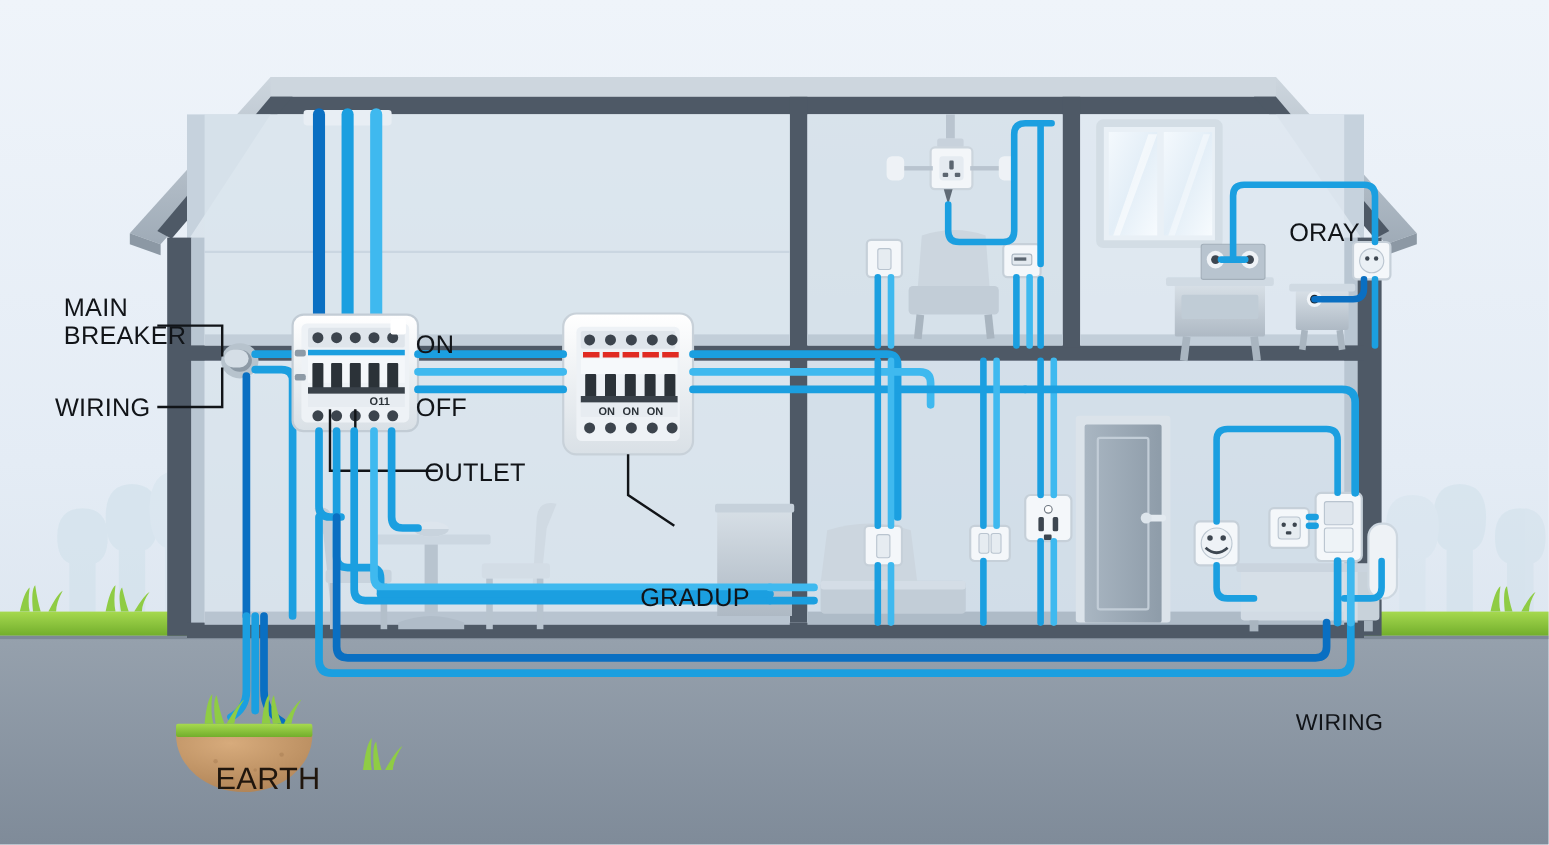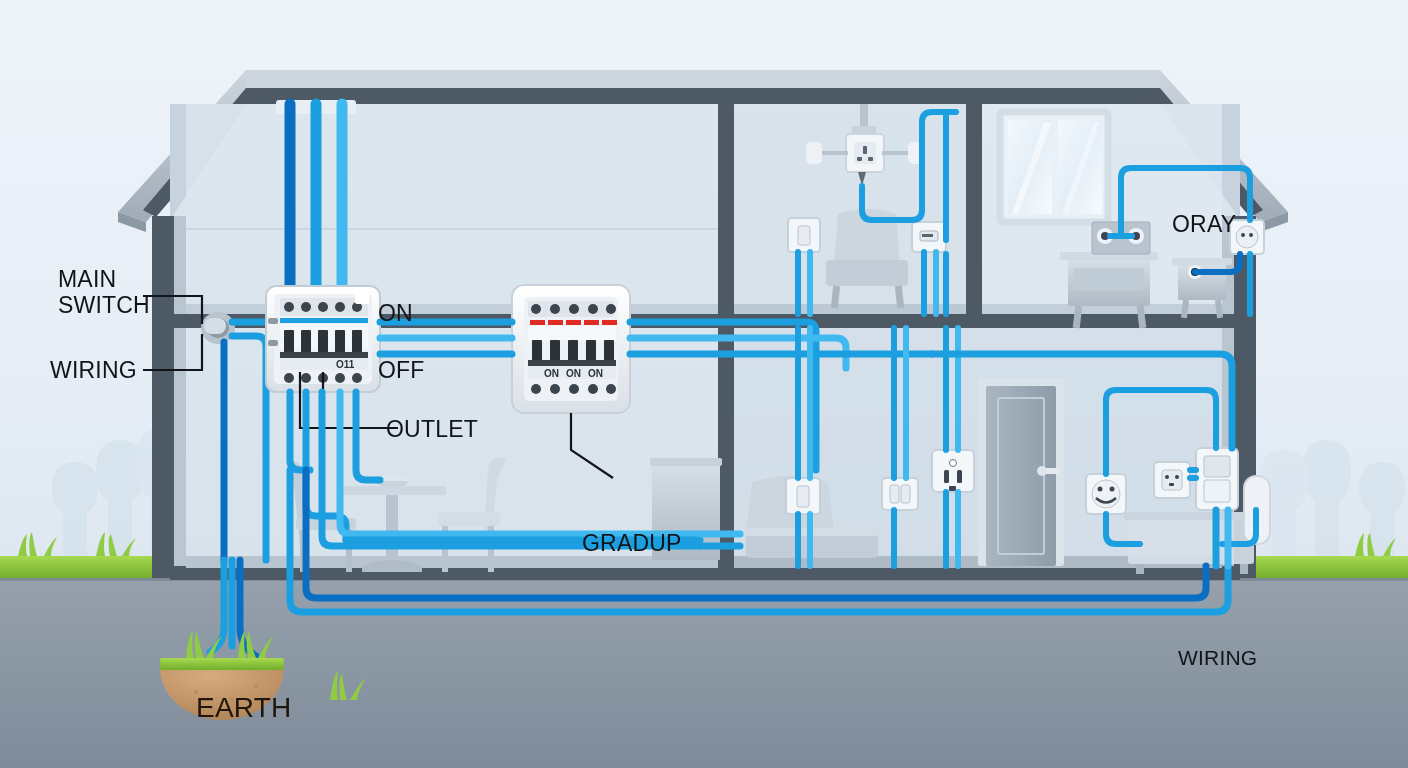--- a/index.html
+++ b/index.html
@@ -527,33 +527,33 @@
 
   <g fill="#8fcc44">
     <path d="M330 700 q3-24 8-29 q-2 18 0 29 Z"></path>
     <path d="M340 700 q-2-22 2-26 q2 17 5 26 Z"></path>
     <path d="M350 700 q10-18 16-22 q-8 12-9 22 Z"></path>
   </g>
 
 </svg>
 
 <div class="lbl lbl-lg" style="left:58px; top:267px;">MAIN
-SWITCH</div>
+BREAKER</div>
 
 <div class="lbl lbl-lg" style="left:50px; top:358px;">WIRING</div>
 
 
 <div class="lbl lbl-lg" style="left:378px; top:301px;">ON</div>
 
 <div class="lbl lbl-lg" style="left:378px; top:358px;">OFF</div>
 
 <div class="lbl lbl-lg" style="left:386px; top:417px;">OUTLET</div>
 
 <div class="lbl lbl-lg" style="left:582px; top:487px;margin-top:44px;">GRADUP</div>
 
 
-<div class="lbl lbl-lg" style="left:1172px; top:212px;">ORAY</div>
+<div class="lbl lbl-lg" style="left:1172px; top:199px;">ORAY</div>
 
 <div class="lbl lbl-earth" style="left:196px; top:692px;">EARTH</div>
 
 <div class="lbl lbl-md" style="left:1178px; top:646px;">WIRING</div>
 
 </div>
 
 </body></html>

